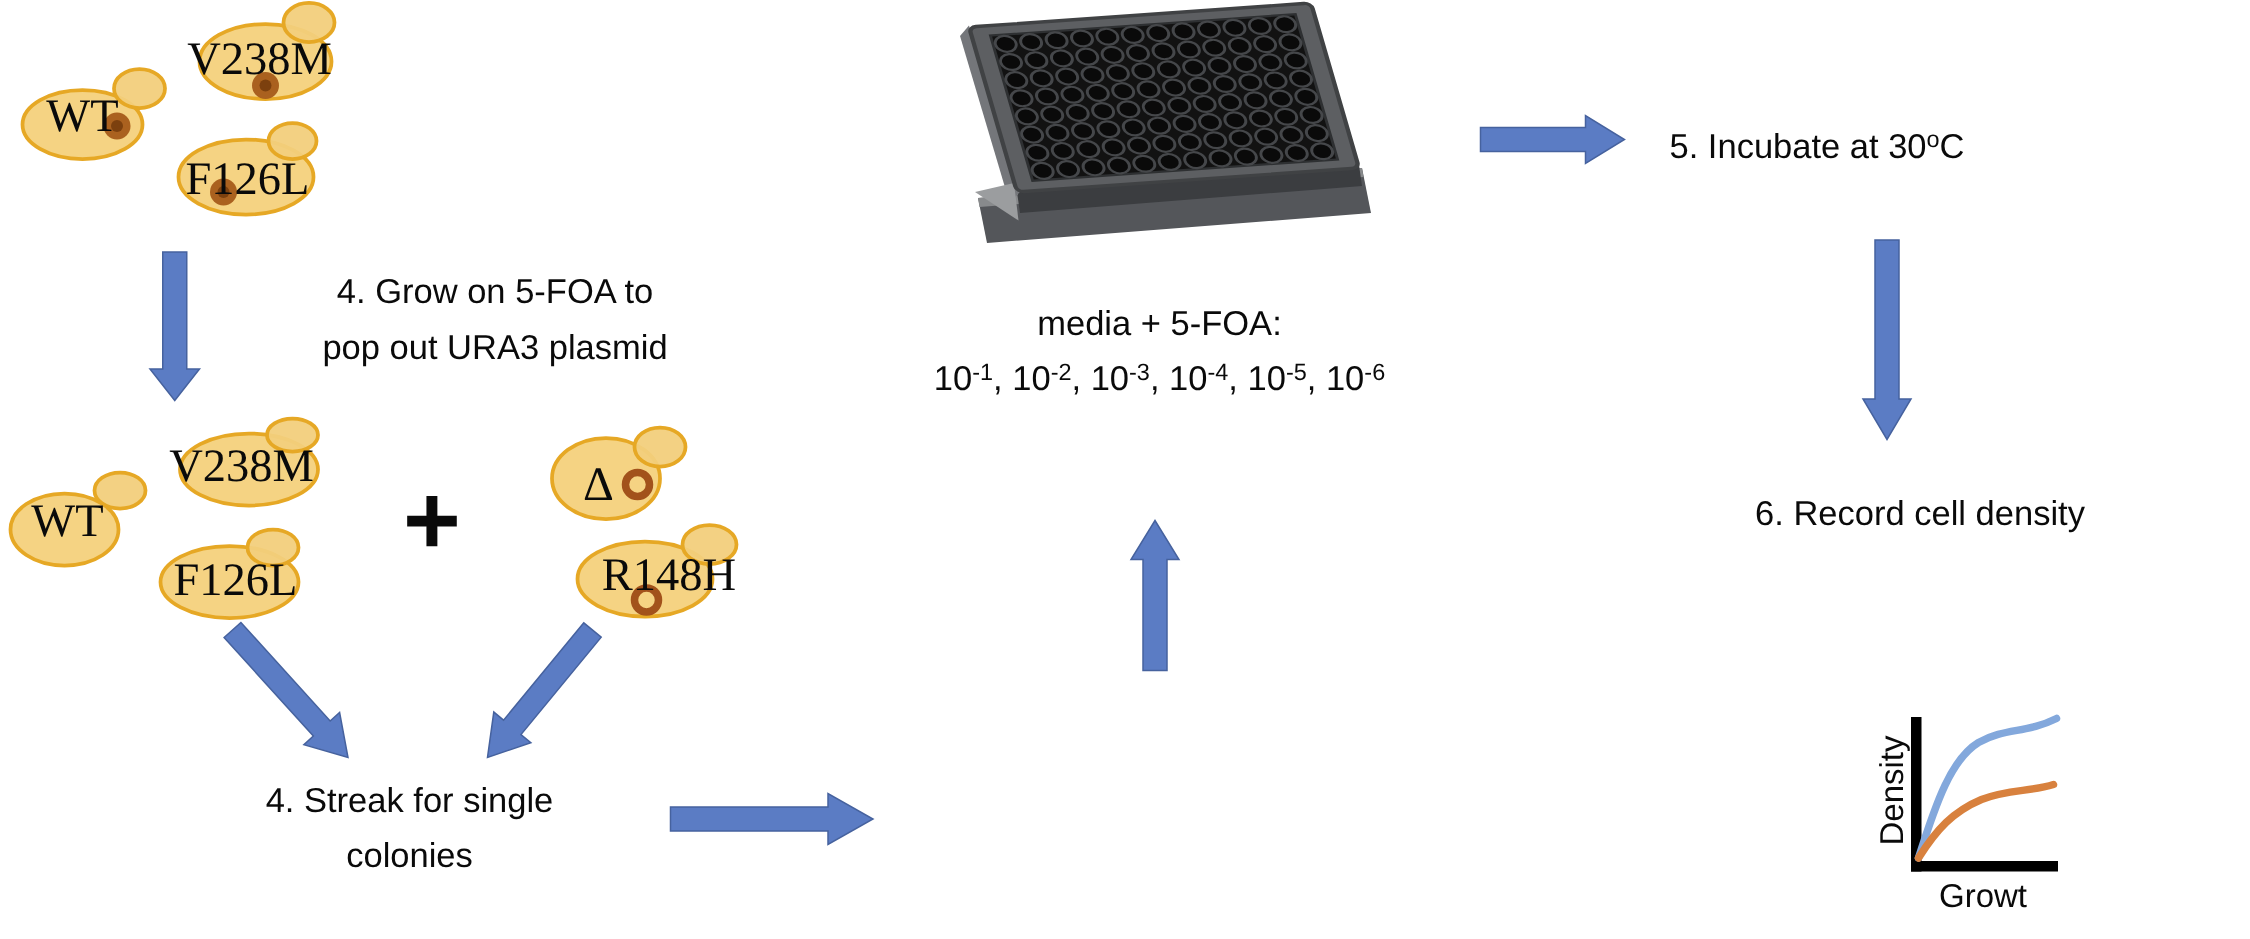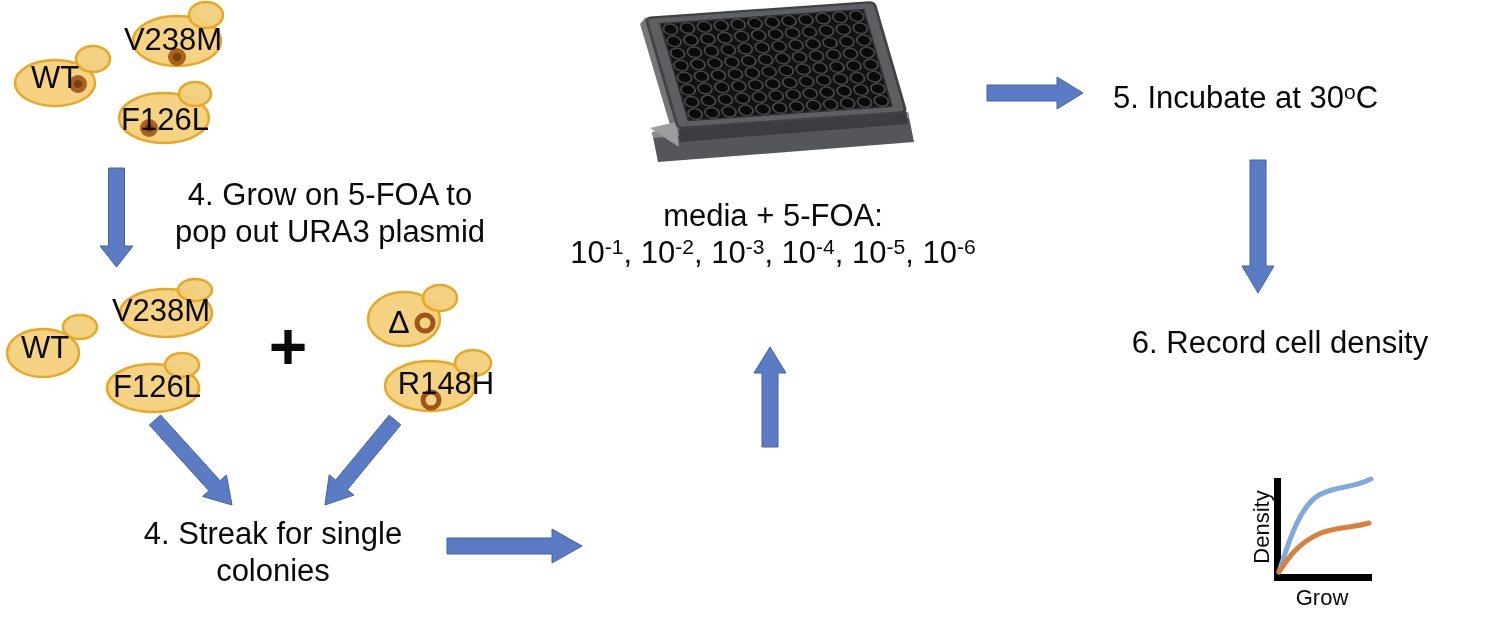--- a/index.html
+++ b/index.html
@@ -1,21 +1,21 @@
 <!DOCTYPE html>
 <html><head>
 <meta charset="utf-8">
 <style>
   html,body{margin:0;padding:0;background:#fff;}
   .stage{position:relative;width:1500px;height:626px;background:#ffffff;overflow:hidden;
          font-family:"Liberation Sans", sans-serif;color:#0a0a0a;}
   #gfx{position:absolute;left:0;top:0;}
   .lbl{position:absolute;transform:translate(-50%,-50%);font-size:31px;white-space:nowrap;
-       line-height:1;}
-  .step{position:absolute;font-size:31px;line-height:37px;text-align:center;}
+       line-height:1;font-family:Liberation Serif, serif;}
+  .step{position:absolute;font-size:23px;line-height:37px;text-align:center;}
   .nowrap{white-space:nowrap;}
   .plus{position:absolute;transform:translate(-50%,-50%);font-size:66px;font-weight:bold;line-height:1;}
   .delta{font-size:32px;}
   .sup{font-size:68%;position:relative;top:-0.45em;letter-spacing:0;}
   .sub{font-size:68%;position:relative;top:0.22em;}
   .chartlbl{position:absolute;font-size:22px;line-height:23px;text-align:center;transform:translate(-50%,-50%);}
   .rot{transform:translate(-50%,-50%) rotate(-90deg);white-space:nowrap;}
   
   .cellbody{fill:#f5d383;stroke:#e6a825;stroke-width:2.5;}
   .cellbud{fill:#f2cf7c;stroke:#e6a825;stroke-width:2.5;fill-opacity:.95;}
@@ -230,15 +230,15 @@
     <div class="nowrap"><span>10</span><span class="sup">-1</span><span>, </span><span>10</span><span class="sup">-2</span><span>, </span><span>10</span><span class="sup">-3</span><span>, </span><span>10</span><span class="sup">-4</span><span>, </span><span>10</span><span class="sup">-5</span><span>, </span><span>10</span><span class="sup">-6</span></div>
   </div>
 
   <div class="step nowrap" style="left:1113px;top:79px"><span>5. Incubate at 30</span><span class="sup">o</span><span>C</span></div>
 
   <div class="step" style="left:1060px;top:324px;width:440px">
     <div>6. Record cell density</div>
   </div>
 
   <div class="chartlbl rot" style="left:1261px;top:527px">Density</div>
-  <div class="chartlbl" style="left:1322px;top:597px">Grow</div>
+  <div class="chartlbl" style="left:1322px;top:597px">Growt</div>
 
 </div>
 
 </body></html>

